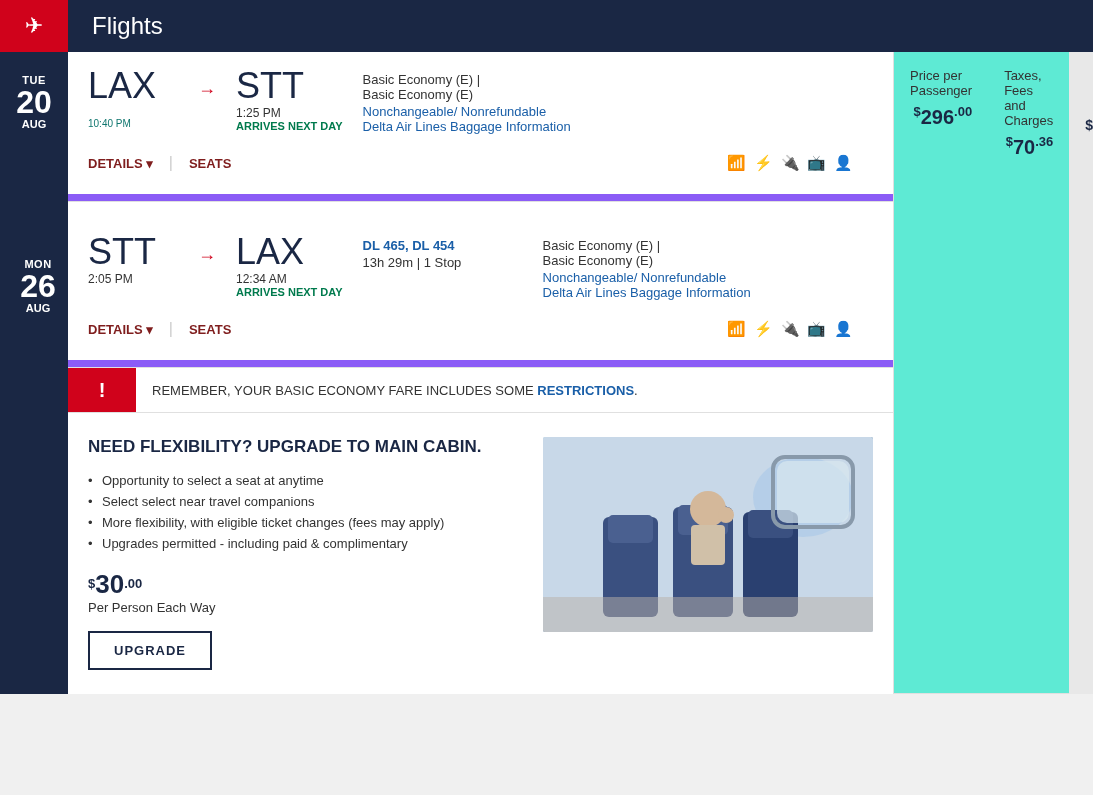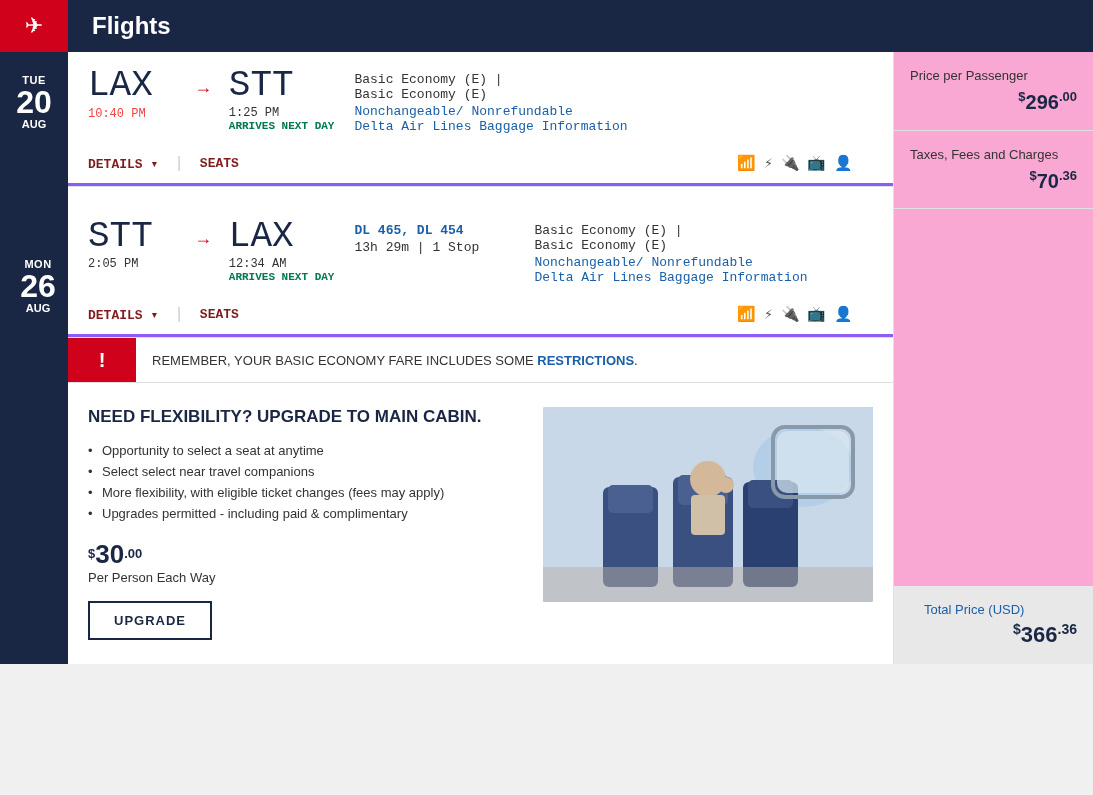--- a/index.html
+++ b/index.html
@@ -4,46 +4,46 @@
   <style>
     * { box-sizing: border-box; margin: 0; padding: 0; }
     body { font-family: Arial, sans-serif; background: #f0f0f0; width: 1093px; min-height: 795px; }
 
     .page-wrapper { display: flex; flex-direction: column; width: 1093px; }
 
     
     .header { background: #1a2744; display: flex; align-items: center; height: 52px; }
     .header-icon-box { background: #d0021b; width: 68px; height: 52px; display: flex; align-items: center; justify-content: center; }
     .header-icon { color: white; font-size: 22px; }
-    .header-title { color: white; font-size: 24px; font-weight: bold; padding-left: 24px; }
+    .header-title { color: white; font-size: 24px; font-weight: normal; padding-left: 24px; }
 
     
     .sidebar { width: 68px; background: #1a2744; flex-shrink: 0; }
     .date-block { color: white; text-align: center; padding: 1px 4px; }
     .date-day-name { font-size: 11px; font-weight: bold; text-transform: uppercase; letter-spacing: 0.5px; }
     .date-day-num { font-size: 32px; font-weight: bold; line-height: 1; }
     .date-month { font-size: 11px; font-weight: bold; text-transform: uppercase; }
 
     
     .flights-area { flex: 1; background: white; }
 
     
-    .flight-row { padding: 16px 20px 0 20px; border-bottom: 3px solid #8b5cf6; font-family: Liberation Mono, monospace; }
+    .flight-row { padding: 16px 20px 12px 20px; border-bottom: 7px solid #8b5cf6; }
     .flight-info-row { display: flex; align-items: flex-start; gap: 20px; }
 
     
     .details-bar { display: flex; align-items: center; justify-content: space-between; padding: 10px 20px 10px 0; margin-top: 10px; }
     .details-bar-left { display: flex; gap: 16px; align-items: center; }
     .details-link { font-size: 13px; color: #7f1d1d; font-weight: bold; cursor: pointer; text-decoration: none; }
     .pipe { color: #ccc; }
     .amenity-icons { display: flex; gap: 8px; align-items: center; }
     .upgrade-btn { border: 2px solid #1a2744; background: white; color: #1a2744; font-size: 13px; font-weight: bold; padding: 10px 24px; cursor: pointer; letter-spacing: 1px; }
 
     
-    .price-panel { width: 200px; background: #f9a8d4; flex-shrink: 0; border-left: 1px solid #e0e0e0; display: flex; flex-direction: column; }
+    .price-panel { width: 200px; background: #5eead4; flex-shrink: 0; border-left: 1px solid #e0e0e0; display: flex; }
     .price-row { padding: 16px 16px; border-bottom: 1px solid #e0e0e0; }
     .price-label { font-size: 13px; color: #333; margin-bottom: 6px; }
     .price-amount { font-size: 20px; font-weight: bold; color: #1a2744; text-align: right; }
     .price-spacer { flex: 1; }
     .total-price-row { padding: 16px; background: #e8e8e8; }
     .total-label { font-size: 13px; color: #1a5fa8; margin-bottom: 4px; margin-left: 14px; }
     .total-amount { font-size: 22px; font-weight: bold; color: #1a2744; text-align: right; }
   </style>
 </head>
 <body>
@@ -76,21 +76,21 @@
       </div>
     </div>
 
     <div class="flights-area">
 
       <div class="flight-row">
         <div class="flight-info-row">
 
           <div style="display:flex; flex-direction:column; align-items:flex-start; min-width:90px;">
             <span style="font-size:36px; font-weight:300; color:#1a2744; line-height:1;">LAX</span>
-            <span style="font-size:12px; color:#ef4444; margin-top:3px;">10:40 PM</span>
+            <span style="font-size:10px; color:#0f766e; margin-top:14px;">10:40 PM</span>
           </div>
 
           <div style="padding-top:10px;">
             <span style="color:#d0021b; font-size:18px;">→</span>
           </div>
 
           <div style="display:flex; flex-direction:column; align-items:flex-start; min-width:90px;">
             <span style="font-size:36px; font-weight:300; color:#1a2744; line-height:1;">STT</span>
             <span style="font-size:12px; color:#333; margin-top:2px;">1:25 PM</span>
             <span style="font-size:11px; color:#007a4d; font-weight:bold;">ARRIVES NEXT DAY</span>

